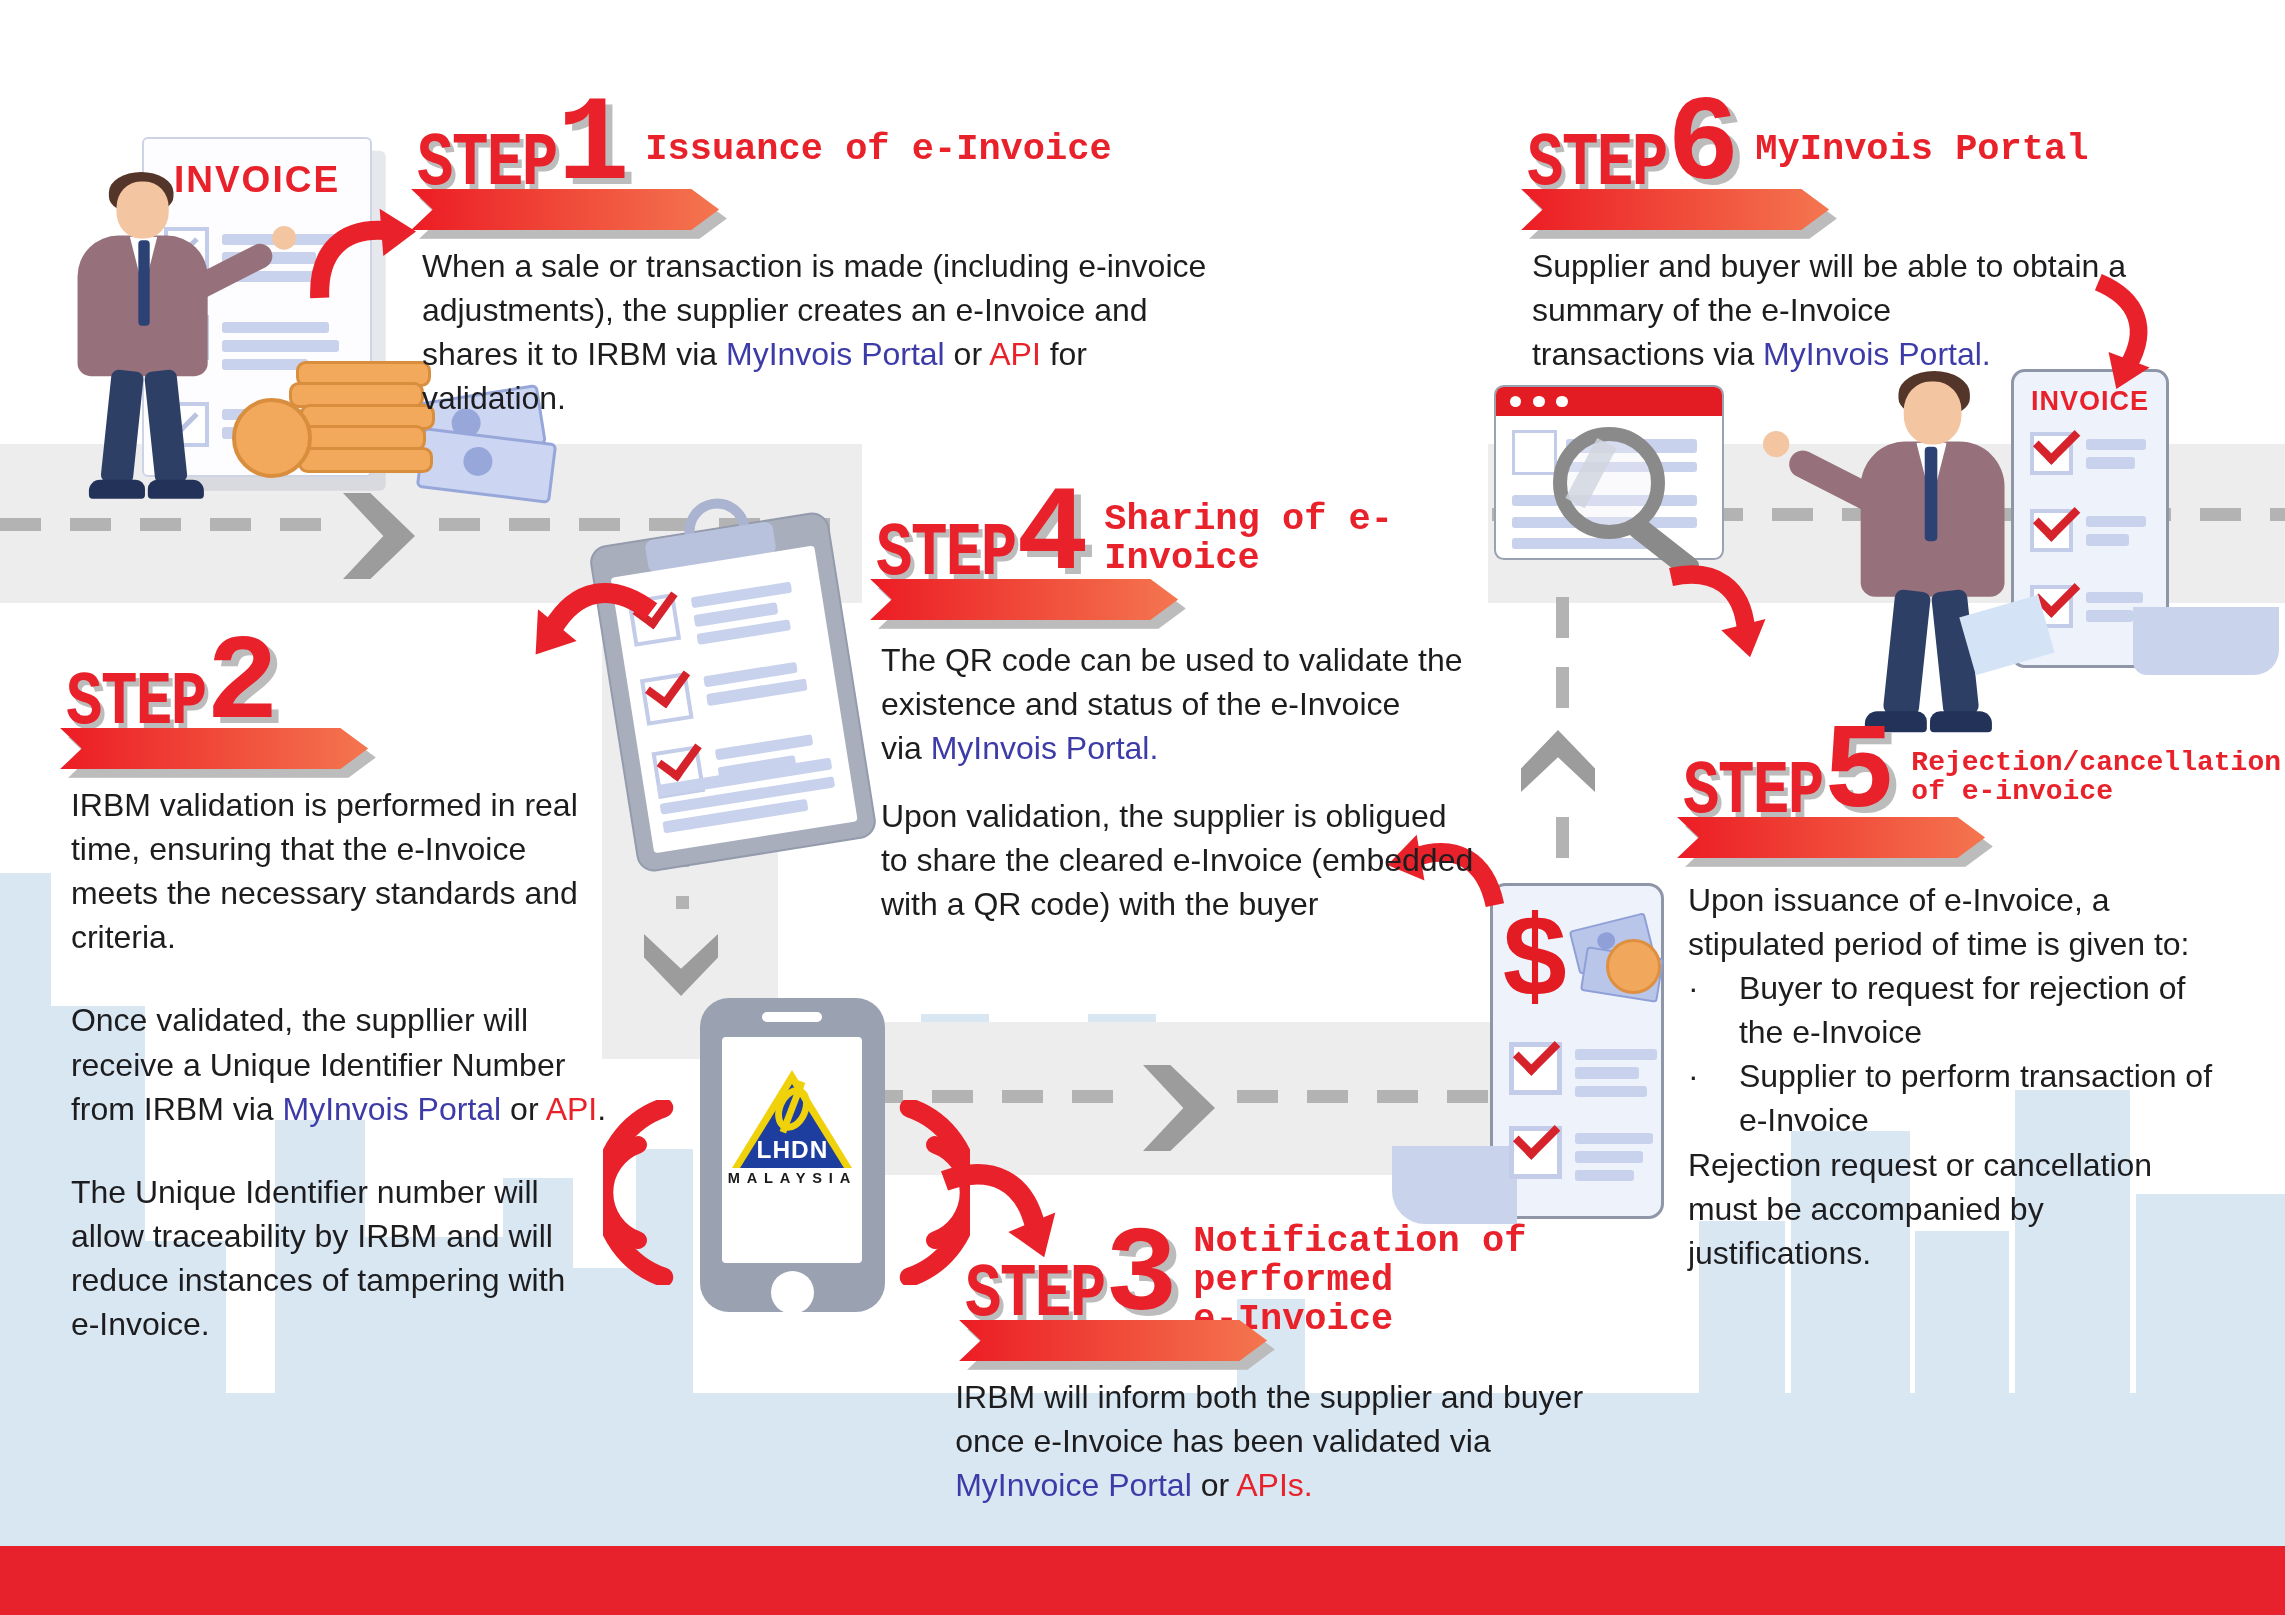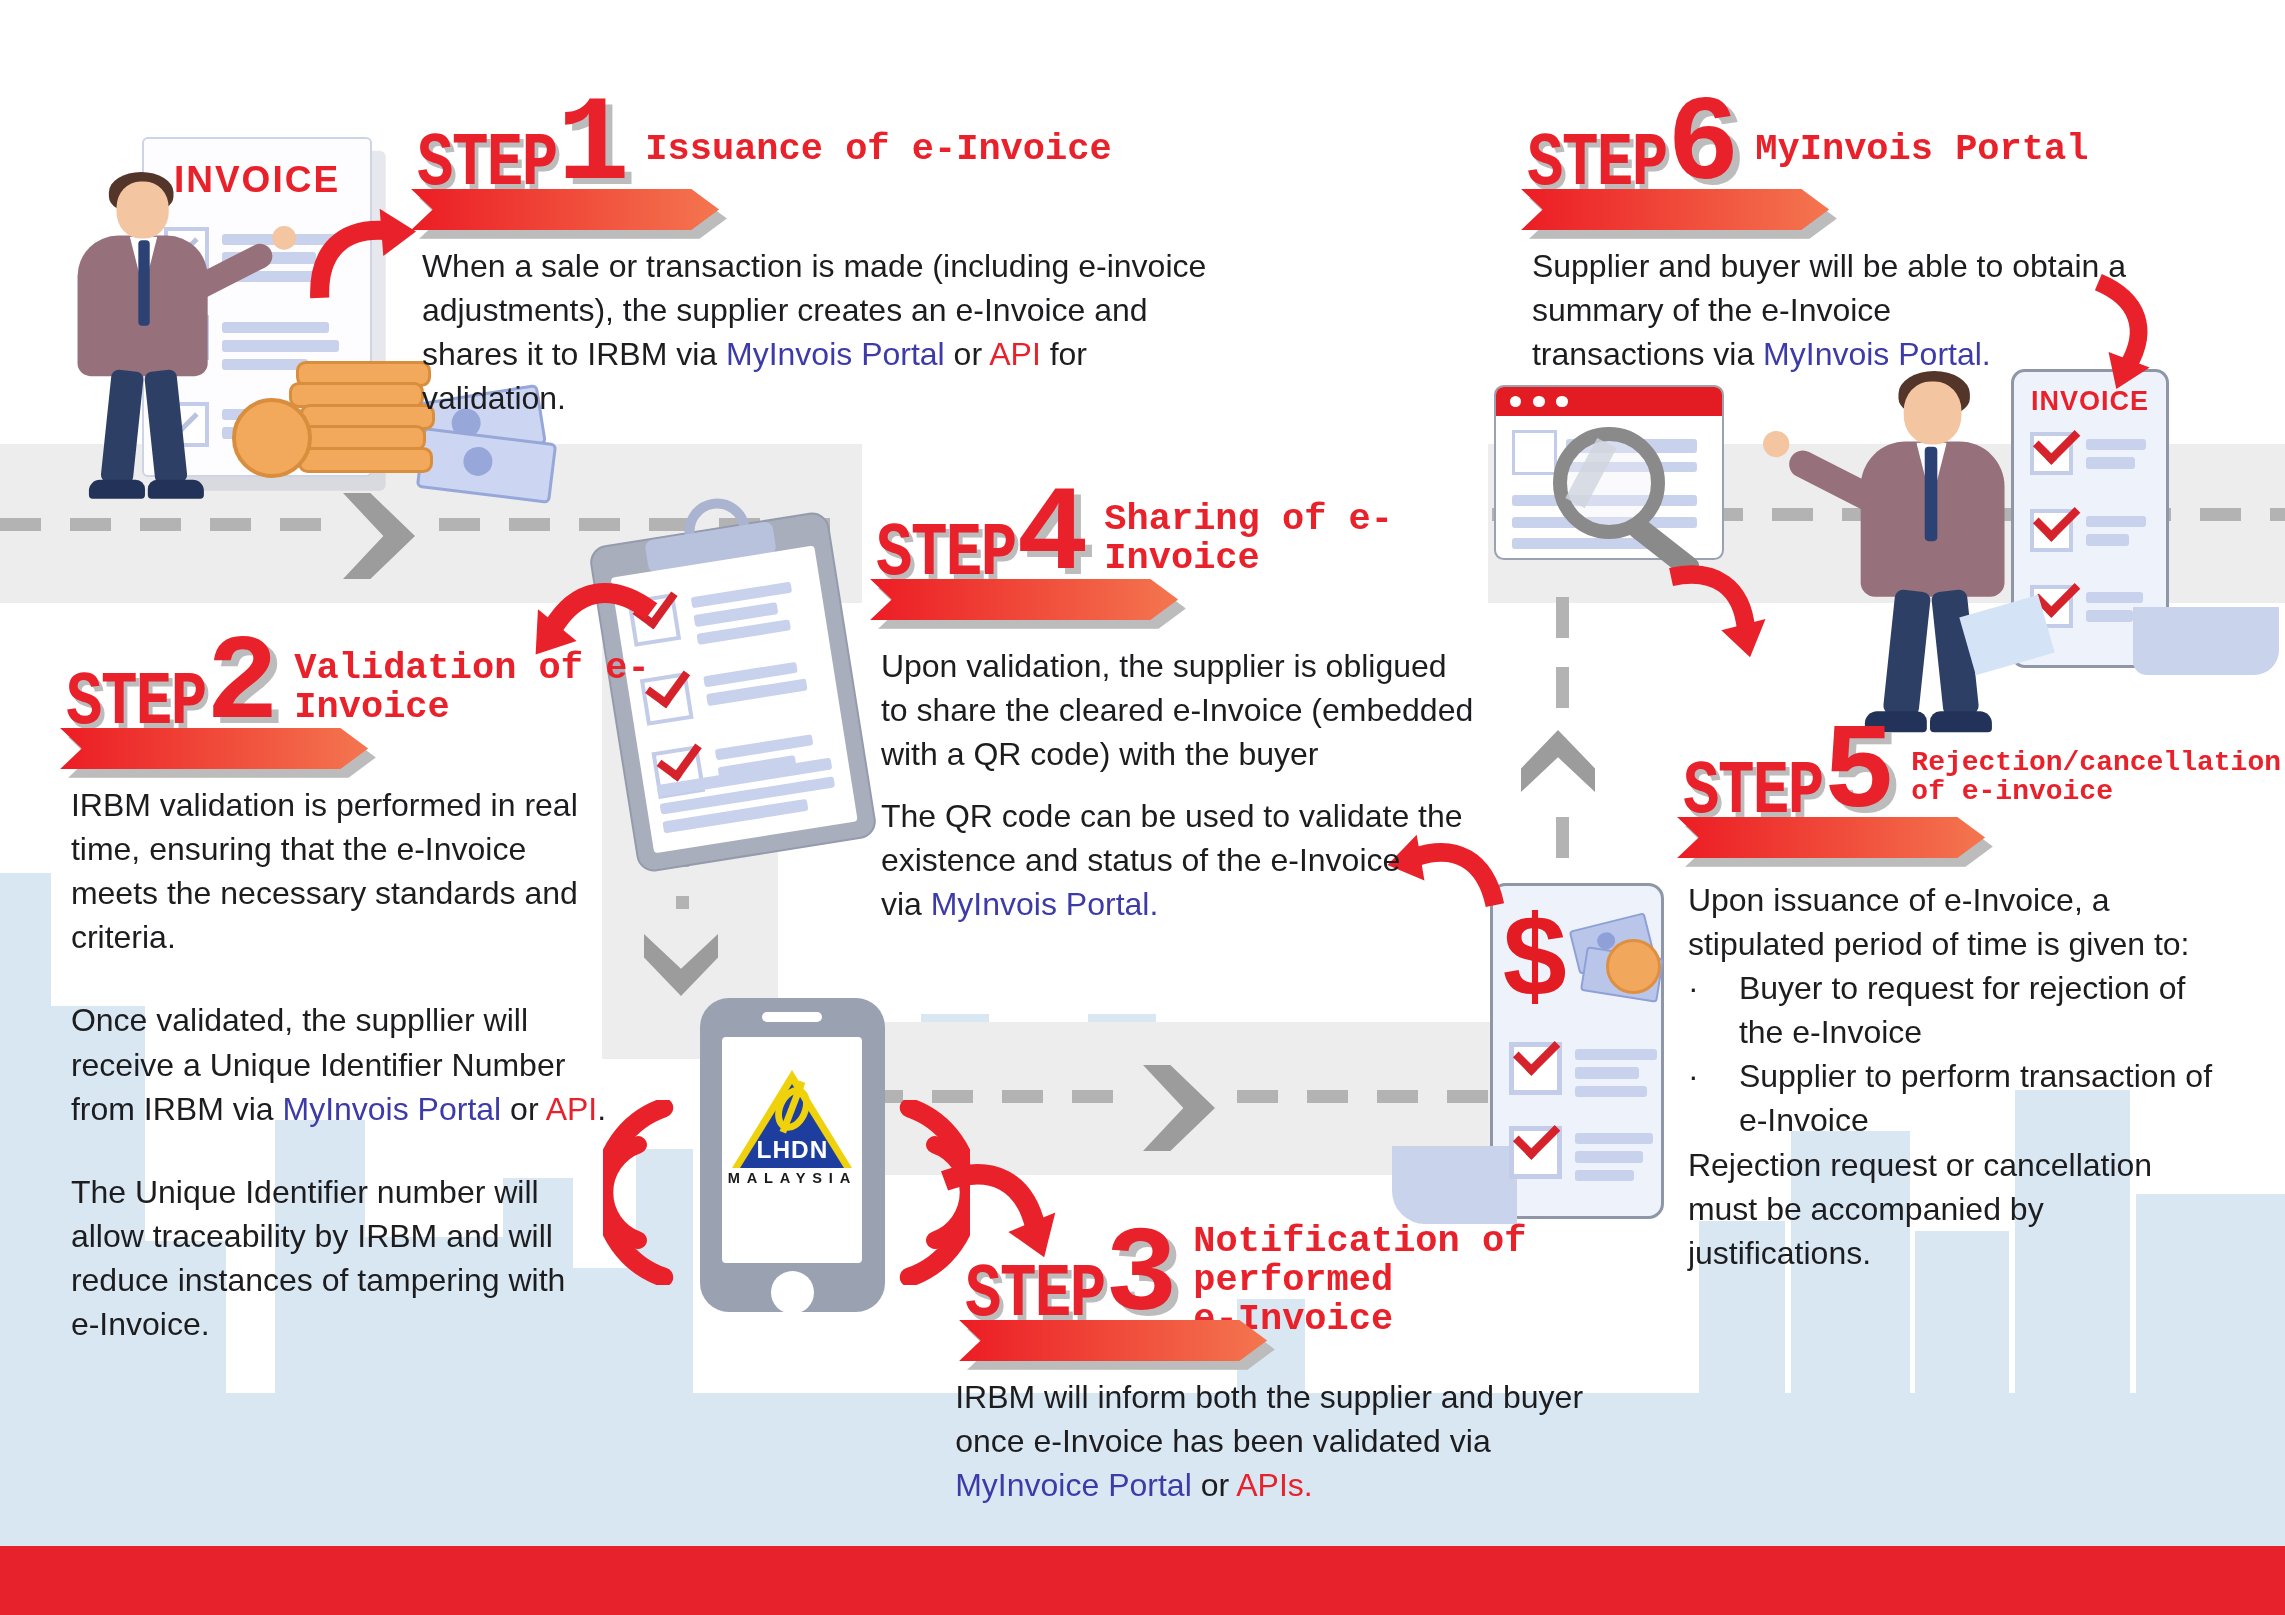--- a/index.html
+++ b/index.html
@@ -447,21 +447,20 @@
     </div>
     <div class="txt body1"><span>Supplier and buyer will be able to obtain a
 summary of the e-Invoice
 transactions via </span><span class="seg-blue">MyInvois Portal.</span></div>
   </div>
 
   <div class="step" style="left:66px;top:629px;width:624px;">
     <div class="head">
       <span class="sword">STEP</span>
       <span class="snum">2</span>
-      <span class="stitle">Validation of e-Invoice</span>
     </div>
     <div class="rib-wrap">
       <div class="rib-sh"></div>
       <div class="rib"></div>
     </div>
     <div class="txt body1"><span>IRBM validation is performed in real
 time, ensuring that the e-Invoice
 meets the necessary standards and
 criteria.</span></div>
     <div class="txt para" style="margin-left:4.9px;"><span>Once validated, the suppllier will
@@ -476,26 +475,26 @@
   <div class="step" style="left:876px;top:480px;width:624px;">
     <div class="head">
       <span class="sword">STEP</span>
       <span class="snum">4</span>
       <span class="stitle">Sharing of e-Invoice</span>
     </div>
     <div class="rib-wrap">
       <div class="rib-sh"></div>
       <div class="rib"></div>
     </div>
+    <div class="txt para-sm" style="margin-left:4.9px;"><span>The QR code can be used to validate the
+existence and status of the e-Invoice
+via </span><span class="seg-blue">MyInvois Portal.</span></div>
     <div class="txt" style="margin-top:23.4px;margin-left:4.9px;"><span>Upon validation, the supplier is obligued
 to share the cleared e-Invoice (embedded
 with a QR code) with the buyer</span></div>
-    <div class="txt para-sm" style="margin-left:4.9px;"><span>The QR code can be used to validate the
-existence and status of the e-Invoice
-via </span><span class="seg-blue">MyInvois Portal.</span></div>
   </div>
 
   <div class="step step5" style="left:1683px;top:718px;width:624px;">
     <div class="head">
       <span class="sword">STEP</span>
       <span class="snum">5</span>
       <span class="stitle">Rejection/cancellation
 of e-invoice</span>
     </div>
     <div class="rib-wrap">

